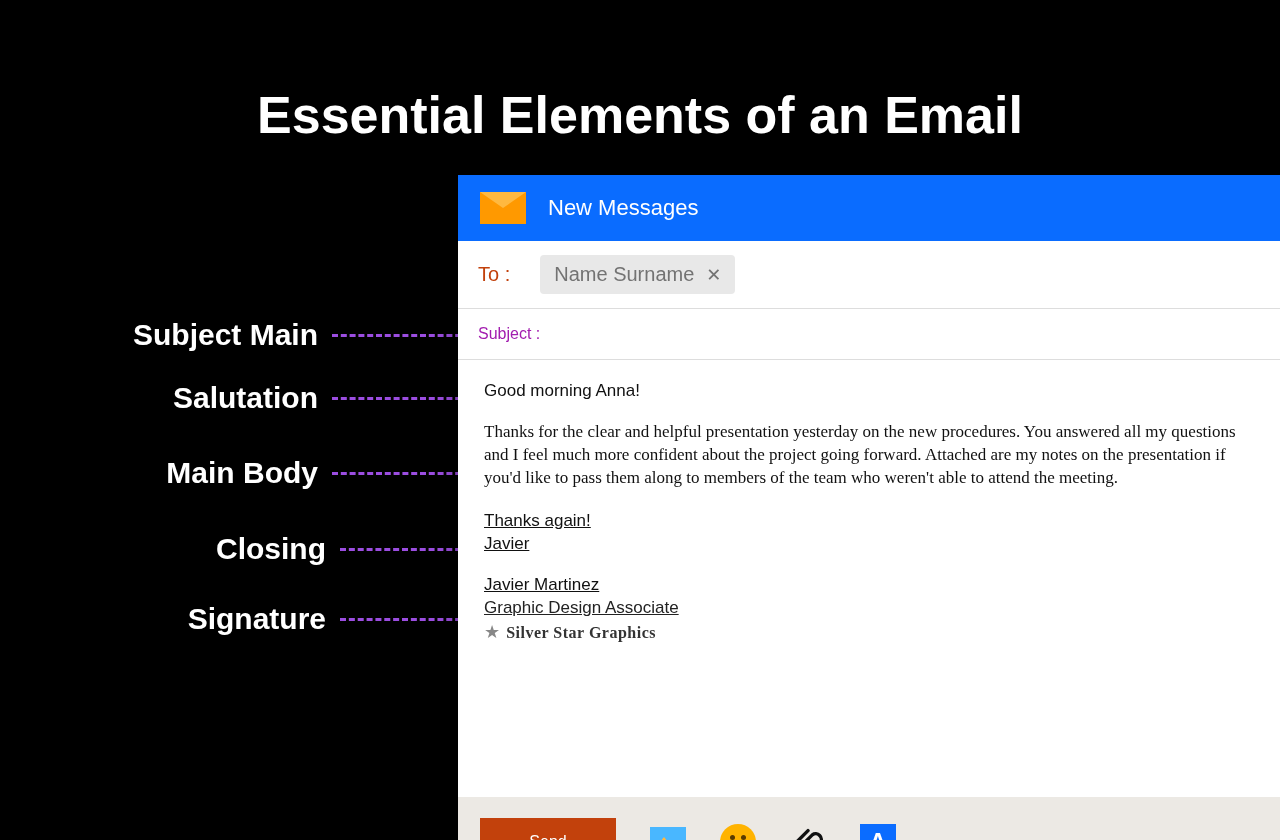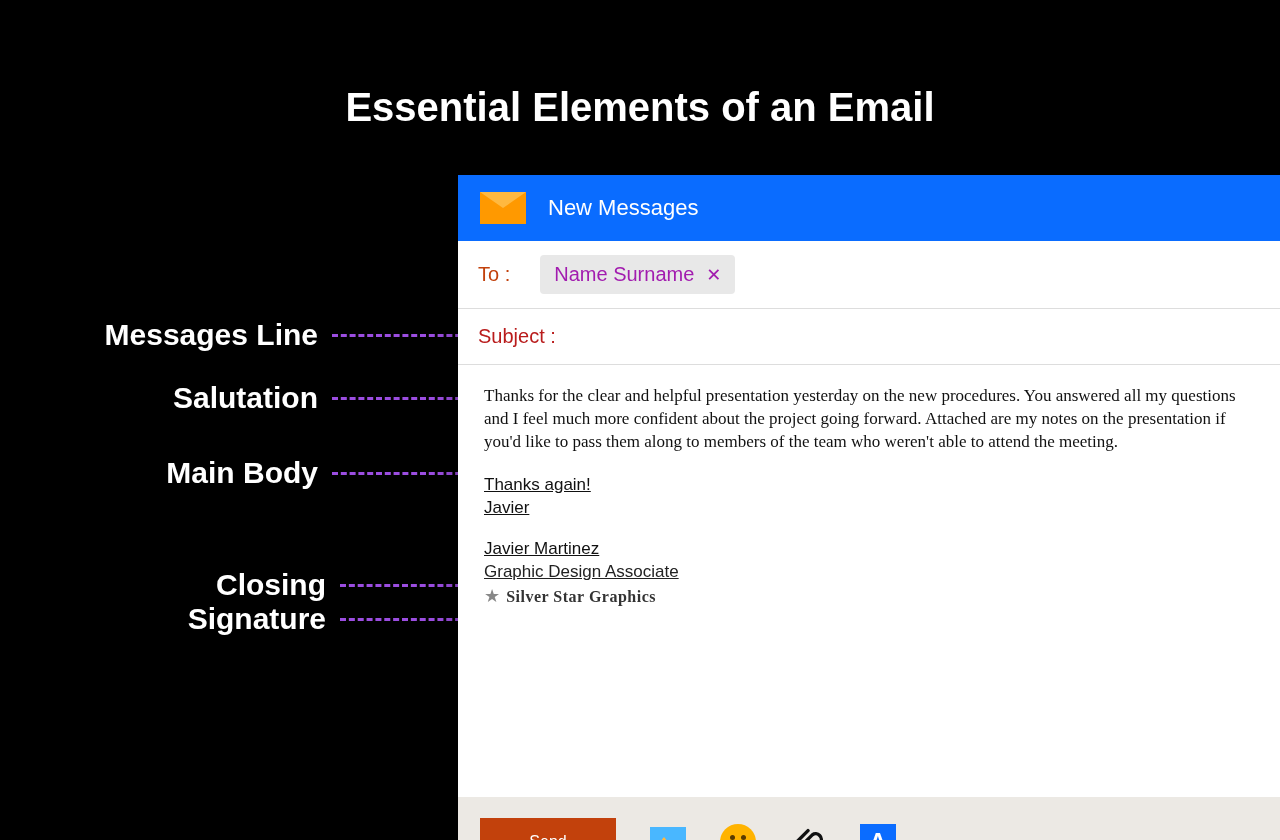--- a/index.html
+++ b/index.html
@@ -6,21 +6,21 @@
   body {
     background: #000;
     width: 1280px;
     height: 840px;
     font-family: Arial, Helvetica, sans-serif;
     position: relative;
     overflow: hidden;
   }
   .title {
     color: #fff;
-    font-size: 40px;
+    font-size: 52px;
     font-weight: 700;
     text-align: center;
     padding-top: 85px;
   }
   .labels {
     position: absolute;
     left: 0;
     top: 0;
     color: #fff;
   }
@@ -92,31 +92,31 @@
     color: #c2410c;
   }
   .chip {
     background: #e8e8e8;
     border-radius: 4px;
     padding: 8px 14px;
     display: flex;
     align-items: center;
     gap: 12px;
     font-size: 20px;
-    color: #a21caf;
+    color: #737373;
   }
   .chip-x {
     font-size: 18px;
     cursor: pointer;
   }
   .subject-row {
     padding: 16px 20px;
     border-bottom: 1px solid #ddd;
-    font-size: 20px;
-    color: #b91c1c;
+    font-size: 16px;
+    color: #a21caf;
   }
   .body-area {
     padding: 20px 26px 10px 26px;
     flex: 1;
     font-size: 17px;
     color: #111;
     line-height: 1.35;
   }
   .salutation { margin-bottom: 18px; }
   .main-body { margin-bottom: 20px; font-family: Liberation Serif, serif; }
@@ -202,32 +202,32 @@
     font-weight:700; font-size:24px;
   }
 </style>
 </head>
 <body>
 
 <div class="title">Essential Elements of an Email</div>
 
 <div class="labels">
   <div class="label-row" style="top:318px;">
-    <span class="label-text">Messages Line</span>
+    <span class="label-text">Subject Main</span>
     <span class="dashes" style="width:138px;"></span>
   </div>
   <div class="label-row" style="top:381px;">
     <span class="label-text">Salutation</span>
     <span class="dashes" style="width:138px;"></span>
   </div>
   <div class="label-row" style="top:456px;">
     <span class="label-text">Main Body</span>
     <span class="dashes" style="width:138px;"></span>
   </div>
-  <div class="label-row" style="top:532px;margin-top:36px;">
+  <div class="label-row" style="top:532px;">
     <span class="label-text">Closing</span>
     <span class="dashes" style="width:130px;"></span>
   </div>
   <div class="label-row" style="top:602px;">
     <span class="label-text">Signature</span>
     <span class="dashes" style="width:130px;"></span>
   </div>
 </div>
 
 <div class="compose">
@@ -242,20 +242,21 @@
       <span>Name Surname</span>
       <span class="chip-x">✕</span>
     </span>
   </div>
 
   <div class="subject-row">
     <span>Subject :</span>
   </div>
 
   <div class="body-area">
+    <div class="salutation">Good morning Anna!</div>
     <div class="main-body">Thanks for the clear and helpful presentation yesterday on the new procedures. You answered all my questions and I feel much more confident about the project going forward. Attached are my notes on the presentation if you'd like to pass them along to members of the team who weren't able to attend the meeting.</div>
     <div class="closing">
       <span class="closing-line">Thanks again!</span>
       <span class="sender-name-short">Javier</span>
     </div>
     <div class="signature-block">
       <span class="sig-name">Javier Martinez</span>
       <span class="sig-title">Graphic Design Associate</span>
       <div class="sig-company-row">
         <span class="star-icon">★</span>

